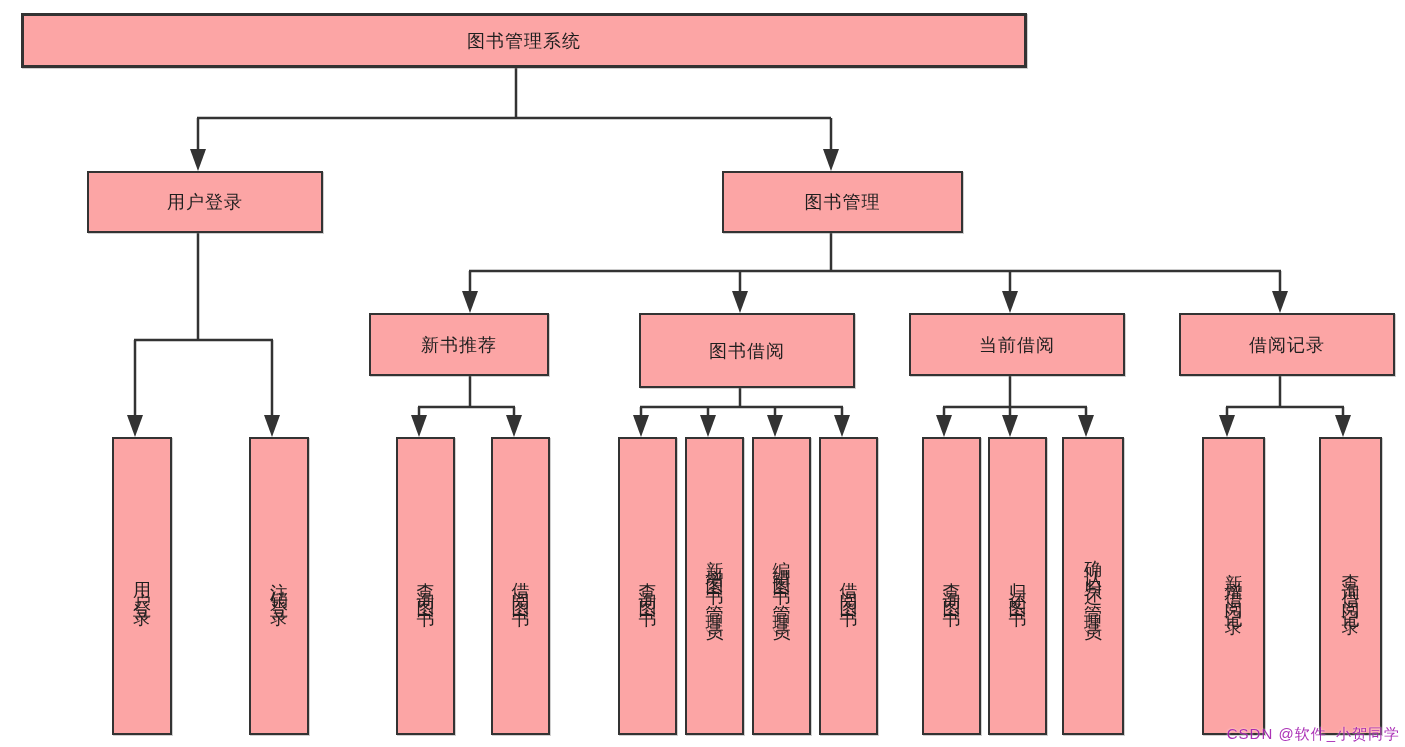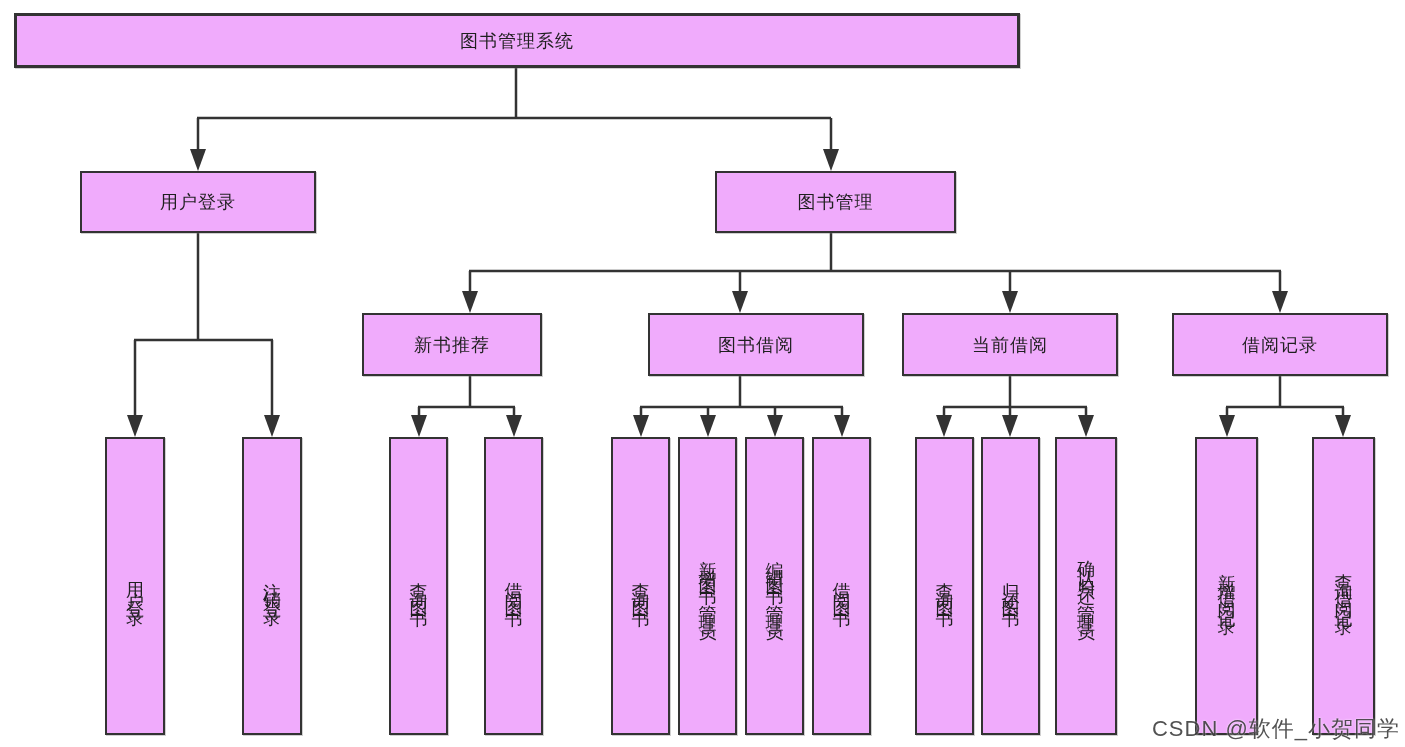--- a/index.html
+++ b/index.html
@@ -7,41 +7,42 @@
     position:relative;
     width:1405px;height:747px;
     background:#ffffff;
     font-family:"Liberation Sans","DejaVu Sans",sans-serif;
     overflow:hidden;
   }
   #connectors{position:absolute;left:0;top:0;width:1405px;height:747px;}
   .node{
     position:absolute;
     border:2px solid #333333;
-    background:#f0abfc;
+    background:#fca5a5;
     color:#1f1f1f;
     display:flex;align-items:center;justify-content:center;
     box-sizing:border-box;
     box-shadow:1px 1px 0 rgba(120,120,120,0.35);
+    margin-left:7px;
   }
   .node.h{font-size:18px;letter-spacing:1px;}
   .node.root{border-width:3px;font-size:18px;}
   .node.v{font-size:18px;}
   .node.v .vlabel{
     writing-mode:vertical-rl;
     text-orientation:mixed;
     letter-spacing:9px;
     line-height:1;
     white-space:nowrap;
   }
   #watermark{
     position:absolute;
     right:5px;bottom:3px;
-    font-size:22px;
-    color:#404040;
+    font-size:15px;
+    color:#a21caf;
     opacity:0.9;
     letter-spacing:1px;
     text-shadow:0 0 2px #ffffff;
     white-space:nowrap;
   }
 </style>
 </head>
 <body>
 
 <div id="stage">
@@ -111,21 +112,21 @@
       <polygon points="1335,415 1351,415 1343,437"></polygon>
     </g>
   </svg>
 
   <div class="node h root" style="left:14px;top:13px;width:1006px;height:55px">图书管理系统</div>
 
   <div class="node h" style="left:80px;top:171px;width:236px;height:62px">用户登录</div>
   <div class="node h" style="left:715px;top:171px;width:241px;height:62px">图书管理</div>
 
   <div class="node h" style="left:362px;top:313px;width:180px;height:63px">新书推荐</div>
-  <div class="node h" style="left:648px;top:313px;width:216px;height:63px">图书借阅</div>
+  <div class="node h" style="left:632px;top:313px;width:216px;height:75px">图书借阅</div>
   <div class="node h" style="left:1172px;top:313px;width:216px;height:63px">借阅记录</div>
   <div class="node h" style="left:902px;top:313px;width:216px;height:63px">当前借阅</div>
 
   <div class="node v" style="left:105px;top:437px;width:60px;height:298px">
     <span class="vlabel">用户登录</span>
   </div>
   <div class="node v" style="left:242px;top:437px;width:60px;height:298px">
     <span class="vlabel">注销登录</span>
   </div>
   <div class="node v" style="left:389px;top:437px;width:59px;height:298px">

